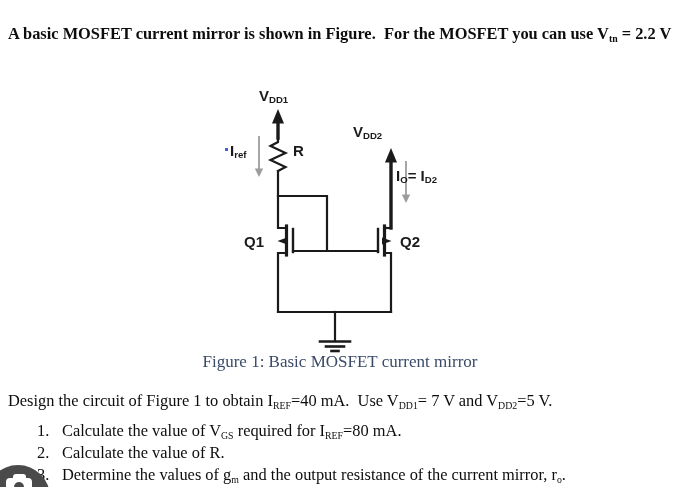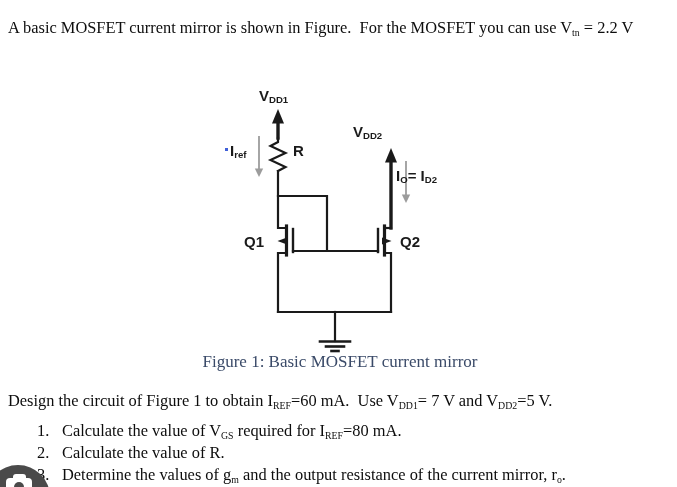--- a/index.html
+++ b/index.html
@@ -40,21 +40,21 @@
     left:-14px;top:465px;width:64px;height:64px;border-radius:50%;
     background:var(--icon-bg,#4a4a4a);border:none;z-index:5;padding:0;cursor:pointer;
   }
   .cam-bump{position:absolute;left:27px;top:9px;width:13px;height:7px;background:#fff;border-radius:3px 3px 0 0;}
   .cam-body{position:absolute;left:20px;top:13px;width:26px;height:17px;background:#fff;border-radius:4px;}
   .cam-lens{position:absolute;left:28px;top:17px;width:10px;height:10px;border-radius:50%;background:var(--icon-bg,#4a4a4a);}
 </style>
 </head>
 <body>
 
-<div class="abs body-text" style="left:8px;top:17px;width:669px;">
+<div class="abs body-text" style="left:8px;top:23px;width:669px;font-weight:bold;">
   <div class="rich"><span>A basic MOSFET current mirror is shown in Figure.  For the MOSFET you can use V</span><sub>tn</sub><span> = 2.2 V</span></div>
 </div>
 
 <svg id="circuit-svg" class="abs" width="677" height="487" viewBox="0 0 677 487">
   <g stroke="#1a1a1a" fill="none" stroke-width="2.2" stroke-linecap="square">
 
     <g>
       <line x1="278" y1="138" x2="278" y2="122" stroke-width="3.4"></line>
       <polygon points="278,109 272,123.5 284,123.5" fill="#1a1a1a" stroke="none"></polygon>
     </g>
@@ -109,21 +109,21 @@
 <div class="abs cl rich" style="left:259px;top:88px;"><span>V</span><sub>DD1</sub></div>
 <div class="abs cl rich" style="left:353px;top:124px;"><span>V</span><sub>DD2</sub></div>
 <div class="abs cl rich" style="left:293px;top:143px;"><span>R</span></div>
 <div class="abs cl rich" style="left:244px;top:234px;"><span>Q1</span></div>
 <div class="abs cl rich" style="left:400px;top:234px;"><span>Q2</span></div>
 <div class="abs cl" style="left:225px;top:143px;"><span class="iref-dot"></span><span class="rich"><span>I</span><sub>ref</sub></span></div>
 <div class="abs cl rich" style="left:396px;top:168px;"><span>I</span><sub>O</sub><span>= I</span><sub>D2</sub></div>
 
 <div class="abs fig-caption" style="left:140px;top:352px;">Figure 1: Basic MOSFET current mirror</div>
 
-<div class="abs body-text rich" style="left:8px;top:390px;width:669px;"><span>Design the circuit of Figure 1 to obtain I</span><sub>REF</sub><span>=60 mA.  Use V</span><sub>DD1</sub><span>= 7 V and V</span><sub>DD2</sub><span>=5 V.</span></div>
+<div class="abs body-text rich" style="left:8px;top:390px;width:669px;"><span>Design the circuit of Figure 1 to obtain I</span><sub>REF</sub><span>=40 mA.  Use V</span><sub>DD1</sub><span>= 7 V and V</span><sub>DD2</sub><span>=5 V.</span></div>
 
 <div class="abs body-text list-item" style="left:37px;top:420px;"><span class="li-num">1.</span><span class="rich"><span>Calculate the value of V</span><sub>GS</sub><span> required for I</span><sub>REF</sub><span>=80 mA.</span></span></div>
 <div class="abs body-text list-item" style="left:37px;top:442px;"><span class="li-num">2.</span><span class="rich"><span>Calculate the value of R.</span></span></div>
 <div class="abs body-text list-item" style="left:37px;top:464px;"><span class="li-num">3.</span><span class="rich"><span>Determine the values of g</span><sub>m</sub><span> and the output resistance of the current mirror, r</span><sub>o</sub><span>.</span></span></div>
 
 <button id="screenshot-button" class="abs">
   <span class="cam-bump"></span>
   <span class="cam-body"></span>
   <span class="cam-lens"></span>
 </button>

